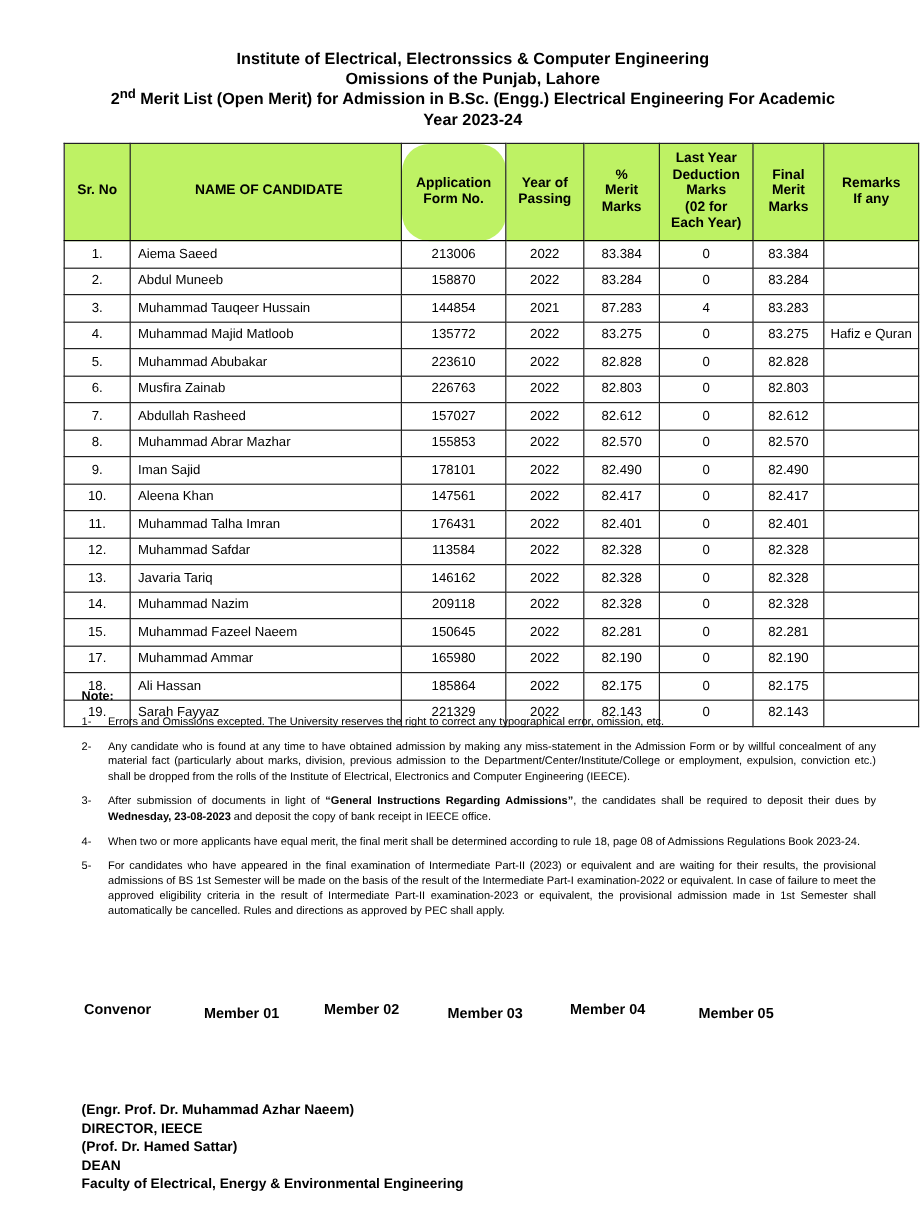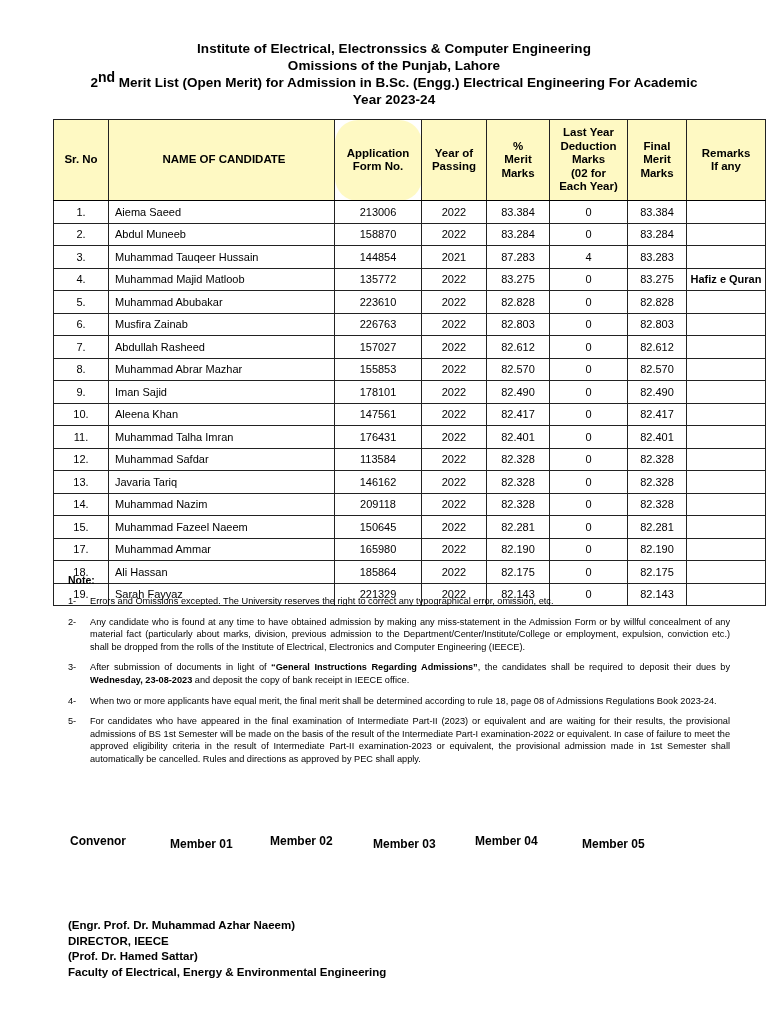--- a/index.html
+++ b/index.html
@@ -36,21 +36,21 @@
     line-height: 17px;
     letter-spacing: 0.05px;
   }
   .heading .line3 {
     font-weight: bold;
     font-size: 13.5px;
     line-height: 17px;
     padding: 0 4px;
   }
   sup {
-    font-size: 14px;
+    font-size: 11px;
     vertical-align: super;
     line-height: 0;
   }
 
   
   .table-wrap {
     position: absolute;
     left: 53px;
     top: 119px;
     width: 683px;
@@ -61,42 +61,42 @@
     table-layout: fixed;
     border: 1.6px solid #000;
   }
   table.merit th,
   table.merit td {
     border: 1px solid #222;
     font-size: 11px;
     padding: 0;
   }
   table.merit thead th {
-    background: #fef9c3;
+    background: #bef264;
     font-weight: bold;
     text-align: center;
     font-size: 11.5px;
     line-height: 13.5px;
     height: 76px;
     vertical-align: middle;
     padding: 2px 1px;
     border-bottom: 1.6px solid #000;
   }
   table.merit tbody td {
     height: 21.5px;
     vertical-align: middle;
   }
   .c-sr     { width: 52px;  text-align: center; font-size: 11.5px; }
   .c-name   { width: 218px; text-align: left; padding-left: 6px !important; font-size: 11.5px; }
   .c-form   { width: 84px;  text-align: center; font-size: 11.5px; border-radius: 23px; }
   .c-year   { width: 62px;  text-align: center; font-size: 11.5px; }
   .c-pct    { width: 60px;  text-align: center; font-size: 11.5px; }
   .c-ded    { width: 75px;  text-align: center; font-size: 11.5px; }
   .c-final  { width: 56px;  text-align: center; font-size: 11.5px; }
-  .c-rem    { width: 76px;  text-align: center; font-size: 8.5px; font-weight: bold; }
+  .c-rem    { width: 76px;  text-align: center; font-size: 8.5px; }
 
   
   .notes {
     position: absolute;
     left: 68px;
     top: 574px;
     width: 662px;
   }
   .notes-title {
     font-weight: bold;
@@ -422,17 +422,18 @@
       <div class="sig-item" style="left: 512px; top: 3px;">Member 05</div>
     </div>
 
   <div class="footer">
     <div class="footer-col-left">
       <div class="fline">(Engr. Prof. Dr. Muhammad Azhar Naeem)</div>
       <div class="fline">DIRECTOR, IEECE</div>
     </div>
     <div class="footer-col-right">
       <div class="fline">(Prof. Dr. Hamed Sattar)</div>
+      <div class="fline">DEAN</div>
       <div class="fline">Faculty of Electrical, Energy &amp; Environmental Engineering</div>
     </div>
   </div>
 
 </div>
 
 </body></html>

